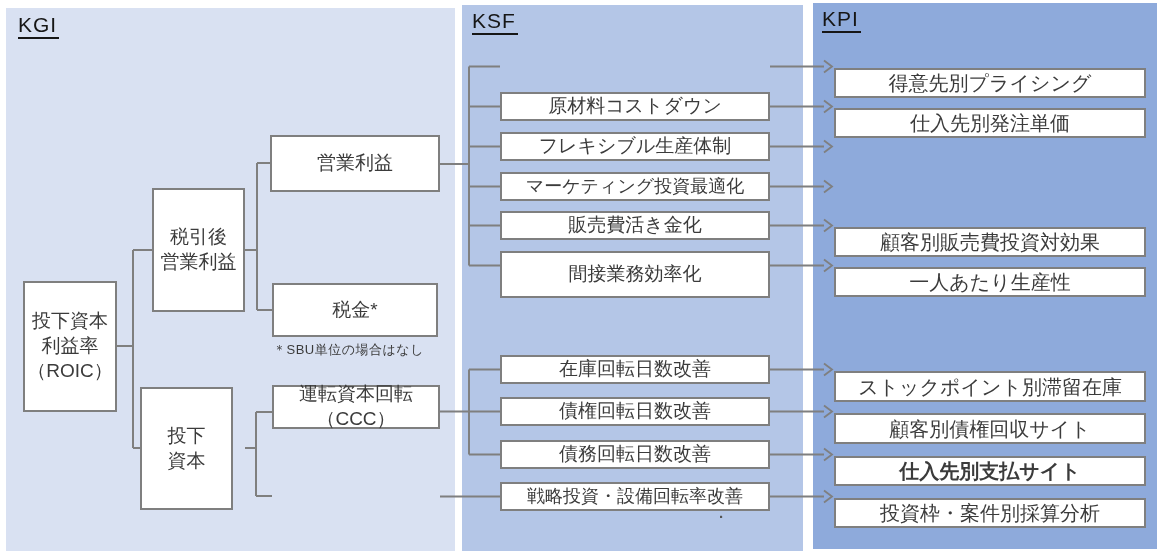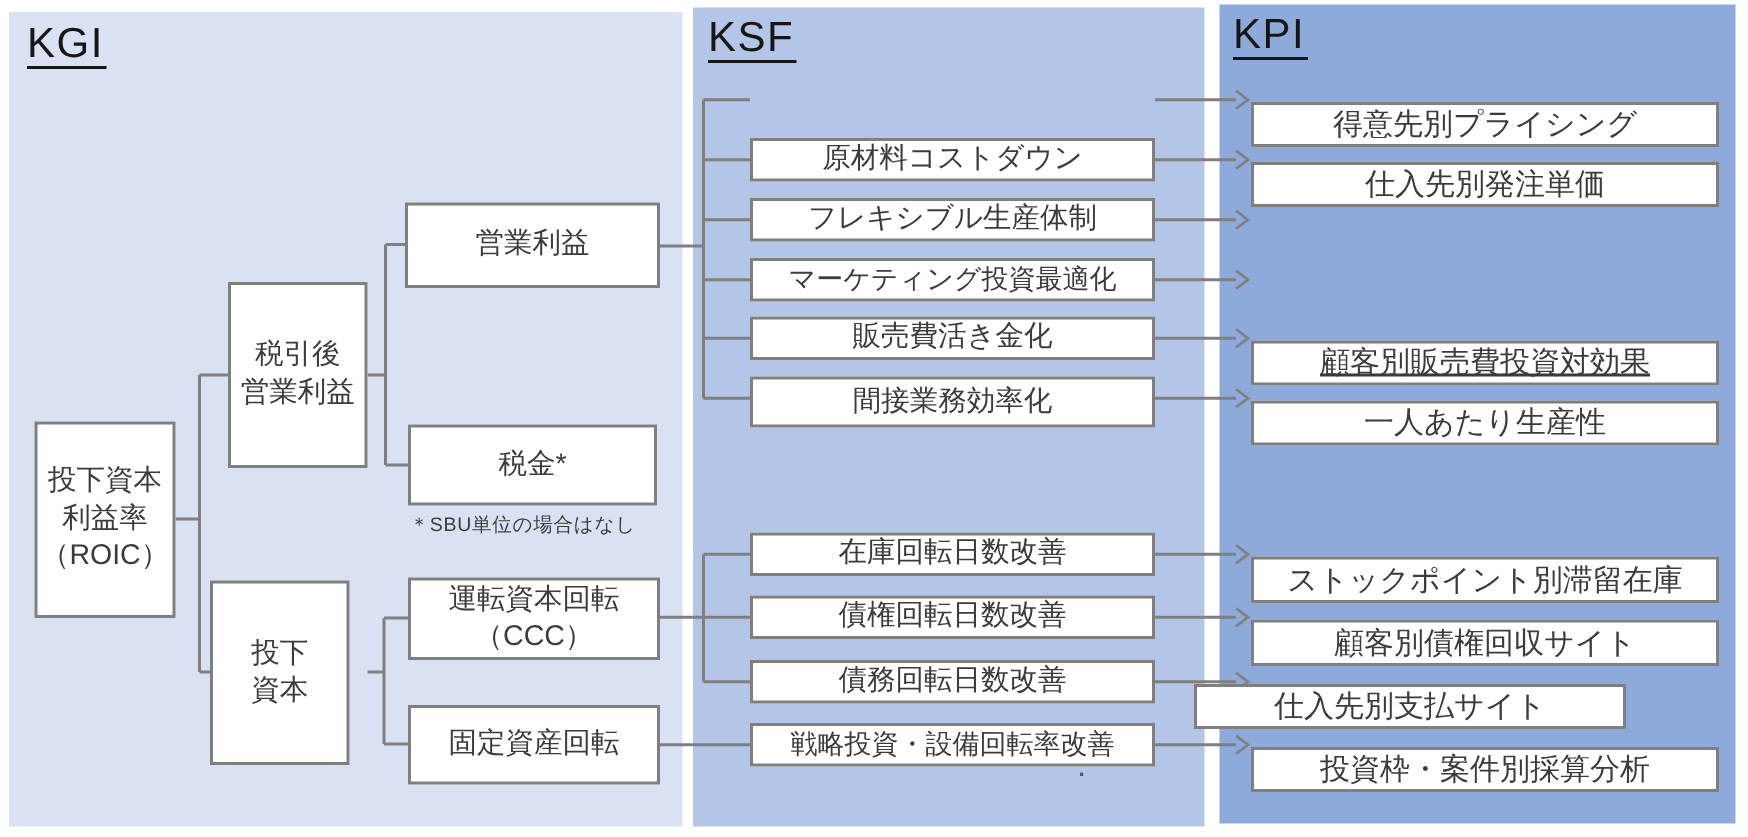--- a/index.html
+++ b/index.html
@@ -6,21 +6,21 @@
   #stage{
     position:relative;width:1165px;height:558px;background:#ffffff;overflow:hidden;
     font-family:"Liberation Sans","DejaVu Sans",sans-serif;
     color:var(--text-color,#3b3b3b);
   }
   .panel{position:absolute;}
   .panel-kgi{background:var(--kgi-bg,#d9e1f2);}
   .panel-ksf{background:var(--ksf-bg,#b4c6e7);}
   .panel-kpi{background:var(--kpi-bg,#8eaadb);}
   .col-header{
-    position:absolute;font-size:28px;color:var(--header-color,#161616);
+    position:absolute;font-size:21px;color:var(--header-color,#161616);
     border-bottom:2px solid var(--header-color,#161616);
     padding:0 2px 1px 0;line-height:1.05;letter-spacing:1px;text-align:center;
   }
   .node{
     position:absolute;background:#ffffff;
     border:2px solid var(--border-color,#7f7f7f);
     display:flex;align-items:center;justify-content:center;
     text-align:center;white-space:pre-line;
     font-size:19px;line-height:1.3;box-sizing:border-box;
   }
@@ -78,38 +78,37 @@
   <div class="node" style="left:23px;top:281px;width:94px;height:131px;">投下資本
 利益率
 （ROIC）</div>
   <div class="node" style="left:152px;top:188px;width:93px;height:124px;">税引後
 営業利益</div>
   <div class="node" style="left:270px;top:135px;width:170px;height:57px;">営業利益</div>
   <div class="node" style="left:272px;top:283px;width:166px;height:54px;">税金*</div>
   <div class="note" style="left:273px;top:341px;">＊SBU単位の場合はなし</div>
   <div class="node" style="left:140px;top:387px;width:93px;height:123px;">投下
 資本</div>
-  <div class="node" style="left:272px;top:385px;width:168px;height:55px;">運転資本回転
+  <div class="node" style="left:272px;top:385px;width:168px;height:44px;">運転資本回転
 （CCC）</div>
-  <div class="node" style="left:272px;top:470px;width:168px;height:53px;">固定資産回転</div>
 
   <div class="node" style="left:500px;top:92px;width:270px;height:29px;">原材料コストダウン</div>
   <div class="node" style="left:500px;top:132px;width:270px;height:29px;">フレキシブル生産体制</div>
   <div class="node" style="left:500px;top:172px;width:270px;height:29px;font-size:18px;">マーケティング投資最適化</div>
   <div class="node" style="left:500px;top:211px;width:270px;height:29px;">販売費活き金化</div>
-  <div class="node" style="left:500px;top:251px;width:270px;height:34px;">間接業務効率化</div>
+  <div class="node" style="left:500px;top:251px;width:270px;height:47px;">間接業務効率化</div>
   <div class="node" style="left:500px;top:355px;width:270px;height:29px;">在庫回転日数改善</div>
   <div class="node" style="left:500px;top:397px;width:270px;height:29px;">債権回転日数改善</div>
   <div class="node" style="left:500px;top:440px;width:270px;height:29px;">債務回転日数改善</div>
   <div class="node" style="left:500px;top:482px;width:270px;height:29px;font-size:18px;">戦略投資・設備回転率改善</div>
 
   <div class="node kpi-node" style="left:834px;top:52px;width:312px;height:30px;">得意先別プライシング</div>
   <div class="node kpi-node" style="left:834px;top:92px;width:312px;height:30px;">仕入先別発注単価</div>
-  <div class="node kpi-node" style="left:834px;top:211px;width:312px;height:30px;text-decoration:underline;">顧客別販売費投資対効果</div>
+  <div class="node kpi-node" style="left:834px;top:211px;width:312px;height:30px;">顧客別販売費投資対効果</div>
   <div class="node kpi-node" style="left:834px;top:251px;width:312px;height:30px;">一人あたり生産性</div>
   <div class="node kpi-node" style="left:834px;top:355px;width:312px;height:31px;">ストックポイント別滞留在庫</div>
   <div class="node kpi-node" style="left:834px;top:397px;width:312px;height:31px;">顧客別債権回収サイト</div>
-  <div class="node kpi-node" style="left:796px;top:440px;width:288px;height:30px;">仕入先別支払サイト</div>
+  <div class="node kpi-node" style="left:834px;top:440px;width:312px;height:30px;font-weight:bold;">仕入先別支払サイト</div>
   <div class="node kpi-node" style="left:834px;top:482px;width:312px;height:30px;">投資枠・案件別採算分析</div>
 
   <div class="stray" style="left:719px;top:504px;">.</div>
 
 </div>
 
 </body></html>

